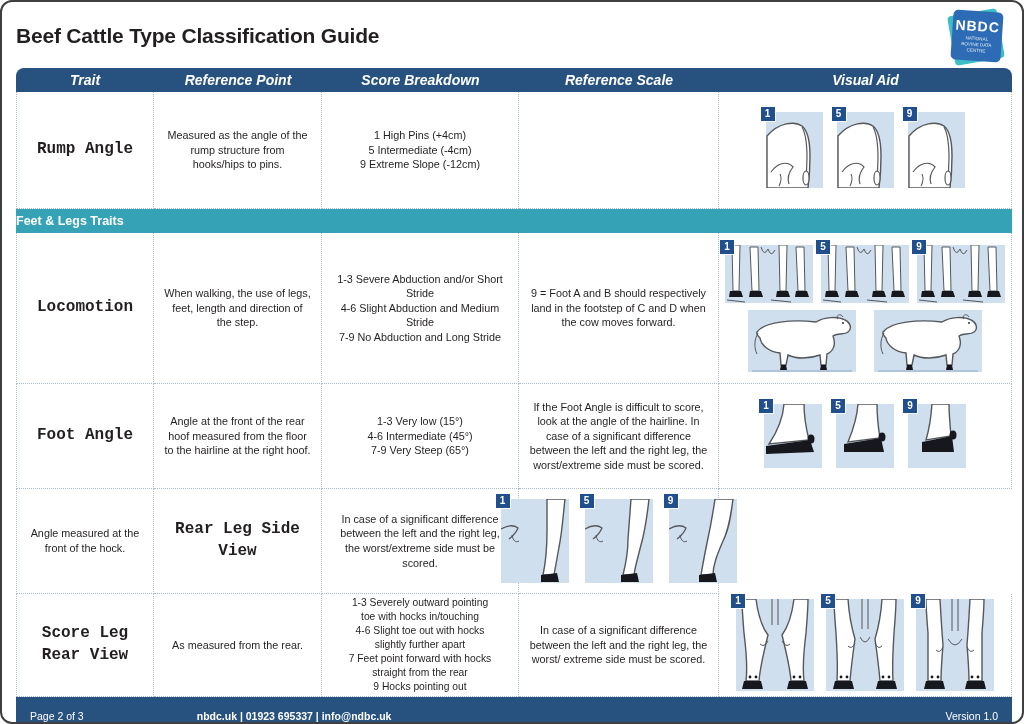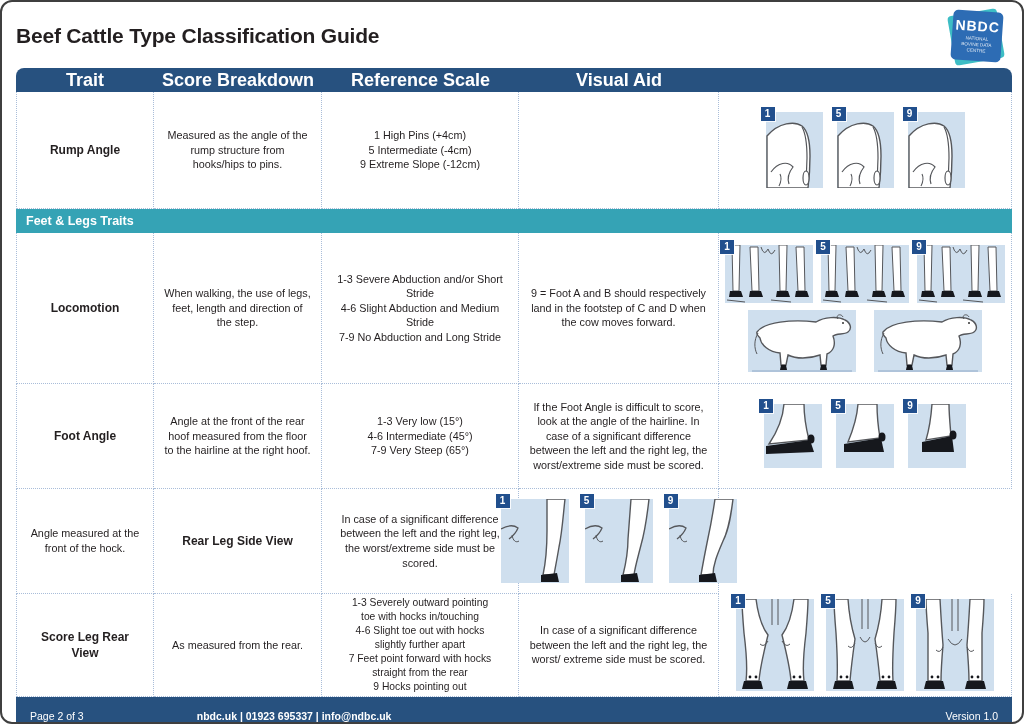--- a/index.html
+++ b/index.html
@@ -9,30 +9,30 @@
   
   .logo{position:absolute;right:16px;top:6px;width:58px;height:58px;}
   .logo .teal-sq{position:absolute;left:3px;top:4px;width:50px;height:50px;background:#3dbdc5;transform:rotate(-10deg);border-radius:4px;}
   .logo .blue-sq{position:absolute;left:4px;top:3px;width:50px;height:50px;background:#2d6cb4;transform:rotate(4deg);border-radius:5px;
                  display:flex;flex-direction:column;align-items:center;justify-content:center;color:#fff;}
   .logo .abbr{font-weight:800;font-size:14px;letter-spacing:1px;}
   .logo .full{font-size:4.6px;text-align:center;margin-top:2px;line-height:1.3;opacity:.85;width:40px;}
   
   .tbl{position:absolute;left:14px;top:66px;width:996px;}
   .grid{display:grid;grid-template-columns:138px 168px 197px 200px 293px;}
-  .t-head{background:#27517f;height:24px;border-radius:8px 8px 0 0;color:#fff;font-weight:bold;font-size:18px;}
+  .t-head{background:#27517f;height:24px;border-radius:8px 8px 0 0;color:#fff;font-weight:bold;font-size:14px;font-style:italic;}
   .t-head div{display:flex;align-items:center;justify-content:center;}
   .cell{border-right:1px dotted #a9bdd9;border-bottom:1px dotted #a9bdd9;display:flex;flex-direction:column;
         align-items:center;justify-content:center;text-align:center;padding:6px 10px;box-sizing:border-box;
         font-size:10.8px;color:#231f20;line-height:1.35;}
   .cell:first-child{border-left:1px dotted #a9bdd9;}
-  .trait{font-weight:bold;font-size:12px;}
+  .trait{font-weight:bold;font-size:16px;font-family:Liberation Mono, monospace;}
   .score{white-space:pre-line;padding:4px 4px;}
   .h-rump{height:117px;}.h-loco{height:151px;}.h-foot{height:105px;}.h-side{height:105px;}.h-rear{height:103px;}
-  .band{background:#35a3b5;height:24px;color:#fff;font-weight:bold;font-size:12.5px;display:flex;align-items:center;padding-left:10px;}
+  .band{background:#35a3b5;height:24px;color:#fff;font-weight:bold;font-size:12.5px;display:flex;align-items:center;}
   
   .va{display:flex;align-items:center;justify-content:center;gap:14px;}
   .va-col{display:flex;flex-direction:column;gap:7px;align-items:center;justify-content:center;}
   .panel{position:relative;background:#cfdfee;}
   .badge{position:absolute;top:-5px;left:-5px;width:14px;height:14px;background:#214f8d;color:#fff;font-size:10px;
          font-weight:bold;display:flex;align-items:center;justify-content:center;box-shadow:0 0 0 1px rgba(255,255,255,.85);}
   .p-rump{width:57px;height:76px;}
   .p-legs{width:88px;height:58px;}
   .p-cow{width:108px;height:62px;}
   .p-foot{width:58px;height:64px;}
@@ -158,20 +158,21 @@
     <div class="teal-sq"></div>
     <div class="blue-sq">
       <div class="abbr">NBDC</div>
       <div class="full">NATIONAL BOVINE DATA CENTRE</div>
     </div>
   </div>
 
   <div class="tbl">
     <div class="grid t-head">
       <div>Trait</div>
+      <div>Reference Point</div>
       <div>Score Breakdown</div>
       <div>Reference Scale</div>
       <div>Visual Aid</div>
     </div>
 
     <div class="grid">
       <div class="cell trait h-rump">Rump Angle</div>
       <div class="cell h-rump">Measured as the angle of the rump structure from hooks/hips to pins.</div>
       <div class="cell score h-rump">1 High Pins (+4cm)
 5 Intermediate (-4cm)

